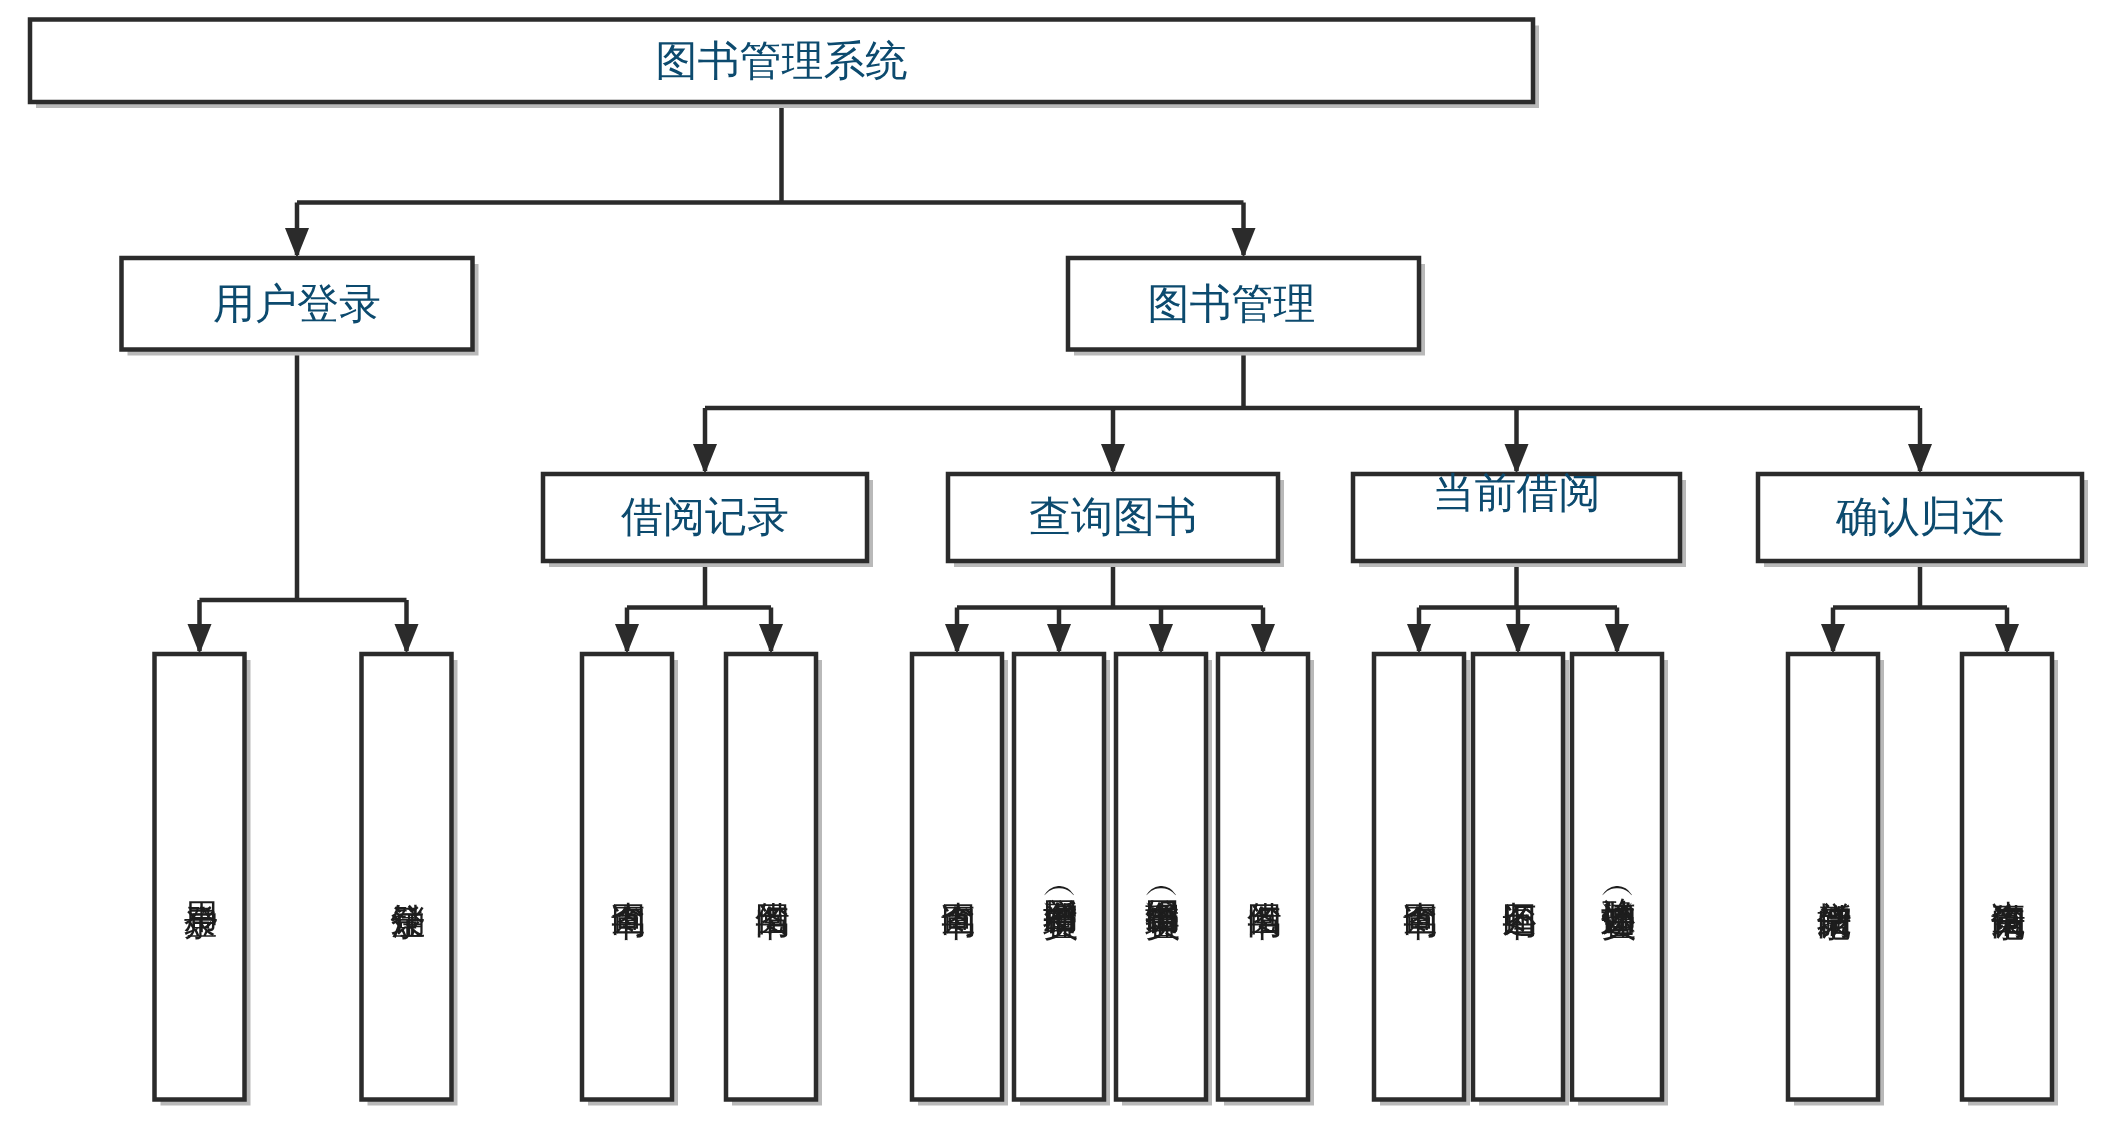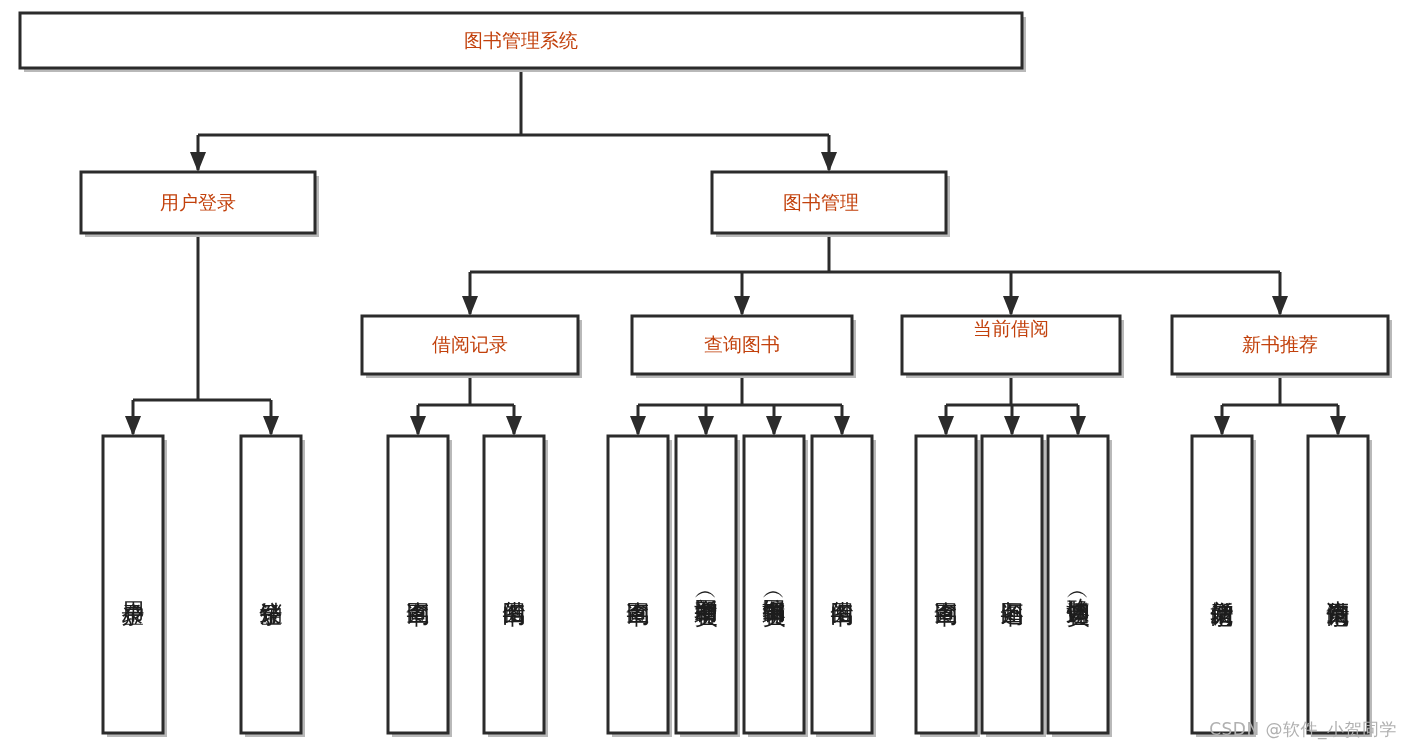--- a/index.html
+++ b/index.html
@@ -25,21 +25,21 @@
     display:flex;
     align-items:center;
     justify-content:center;
     white-space:nowrap;
     user-select:none;
   }
   .hlabel{
     position:absolute;
     display:flex;align-items:center;justify-content:center;
     font-family:Liberation Sans, sans-serif;
-    font-size:19px;color:#c2410c;white-space:nowrap;user-select:none;
+    font-size:28px;color:#0c4a6e;white-space:nowrap;user-select:none;
   }
   #watermark{
     position:absolute;right:8px;bottom:6px;
     font-family:"DejaVu Sans","Liberation Sans",sans-serif;
     font-size:17px;color:#b0b0b0;letter-spacing:0.5px;
     user-select:none;pointer-events:none;
   }
 </style>
 </head>
 <body>
@@ -139,29 +139,28 @@
       <rect x="1312" y="440" width="60" height="297" class="box-shadow" fill="#c4c4c4"></rect>
       <rect x="1308" y="436" width="60" height="297" class="node-box" fill="#ffffff" stroke="#2b2b2b"></rect>
     </svg>
   <div id="labels-layer">
       <div class="hlabel" style="left: 20px; top: 13px; width: 1002px; height: 55px;">图书管理系统</div>
       <div class="hlabel" style="left: 81px; top: 172px; width: 234px; height: 61px;">用户登录</div>
       <div class="hlabel" style="left: 680px; top: 172px; width: 234px; height: 61px; margin-left: 24px;">图书管理</div>
       <div class="hlabel" style="left: 362px; top: 316px; width: 216px; height: 58px;">借阅记录</div>
       <div class="hlabel" style="left: 632px; top: 316px; width: 220px; height: 58px;">查询图书</div>
       <div class="hlabel" style="left: 902px; top: 300px; width: 218px; height: 58px;">当前借阅</div>
-      <div class="hlabel" style="left: 1172px; top: 316px; width: 216px; height: 58px;">新书推荐</div>
+      <div class="hlabel" style="left: 1172px; top: 316px; width: 216px; height: 58px;">确认归还</div>
       <div class="vlabel" style="left: 103px; top: 436px; width: 60px; height: 297px;">用户登录</div>
       <div class="vlabel" style="left: 241px; top: 436px; width: 60px; height: 297px;">注销登录</div>
       <div class="vlabel" style="left: 388px; top: 436px; width: 60px; height: 297px;">查询图书</div>
       <div class="vlabel" style="left: 484px; top: 436px; width: 60px; height: 297px;">借阅图书</div>
       <div class="vlabel" style="left: 608px; top: 436px; width: 60px; height: 297px;">查询图书</div>
       <div class="vlabel" style="left: 676px; top: 436px; width: 60px; height: 297px;">新增图书（管理员）</div>
       <div class="vlabel" style="left: 744px; top: 436px; width: 60px; height: 297px;">编辑图书（管理员）</div>
       <div class="vlabel" style="left: 812px; top: 436px; width: 60px; height: 297px;">借阅图书</div>
       <div class="vlabel" style="left: 916px; top: 436px; width: 60px; height: 297px;">查询图书</div>
       <div class="vlabel" style="left: 982px; top: 436px; width: 60px; height: 297px;">归还图书</div>
       <div class="vlabel" style="left: 1048px; top: 436px; width: 60px; height: 297px;">确认归还（管理员）</div>
       <div class="vlabel" style="left: 1192px; top: 436px; width: 60px; height: 297px;">新增借阅记录</div>
       <div class="vlabel" style="left: 1308px; top: 436px; width: 60px; height: 297px;">查询借阅记录</div>
     </div>
-  <div id="watermark">CSDN @软件_小贺同学</div>
 </div>
 
 </body></html>

